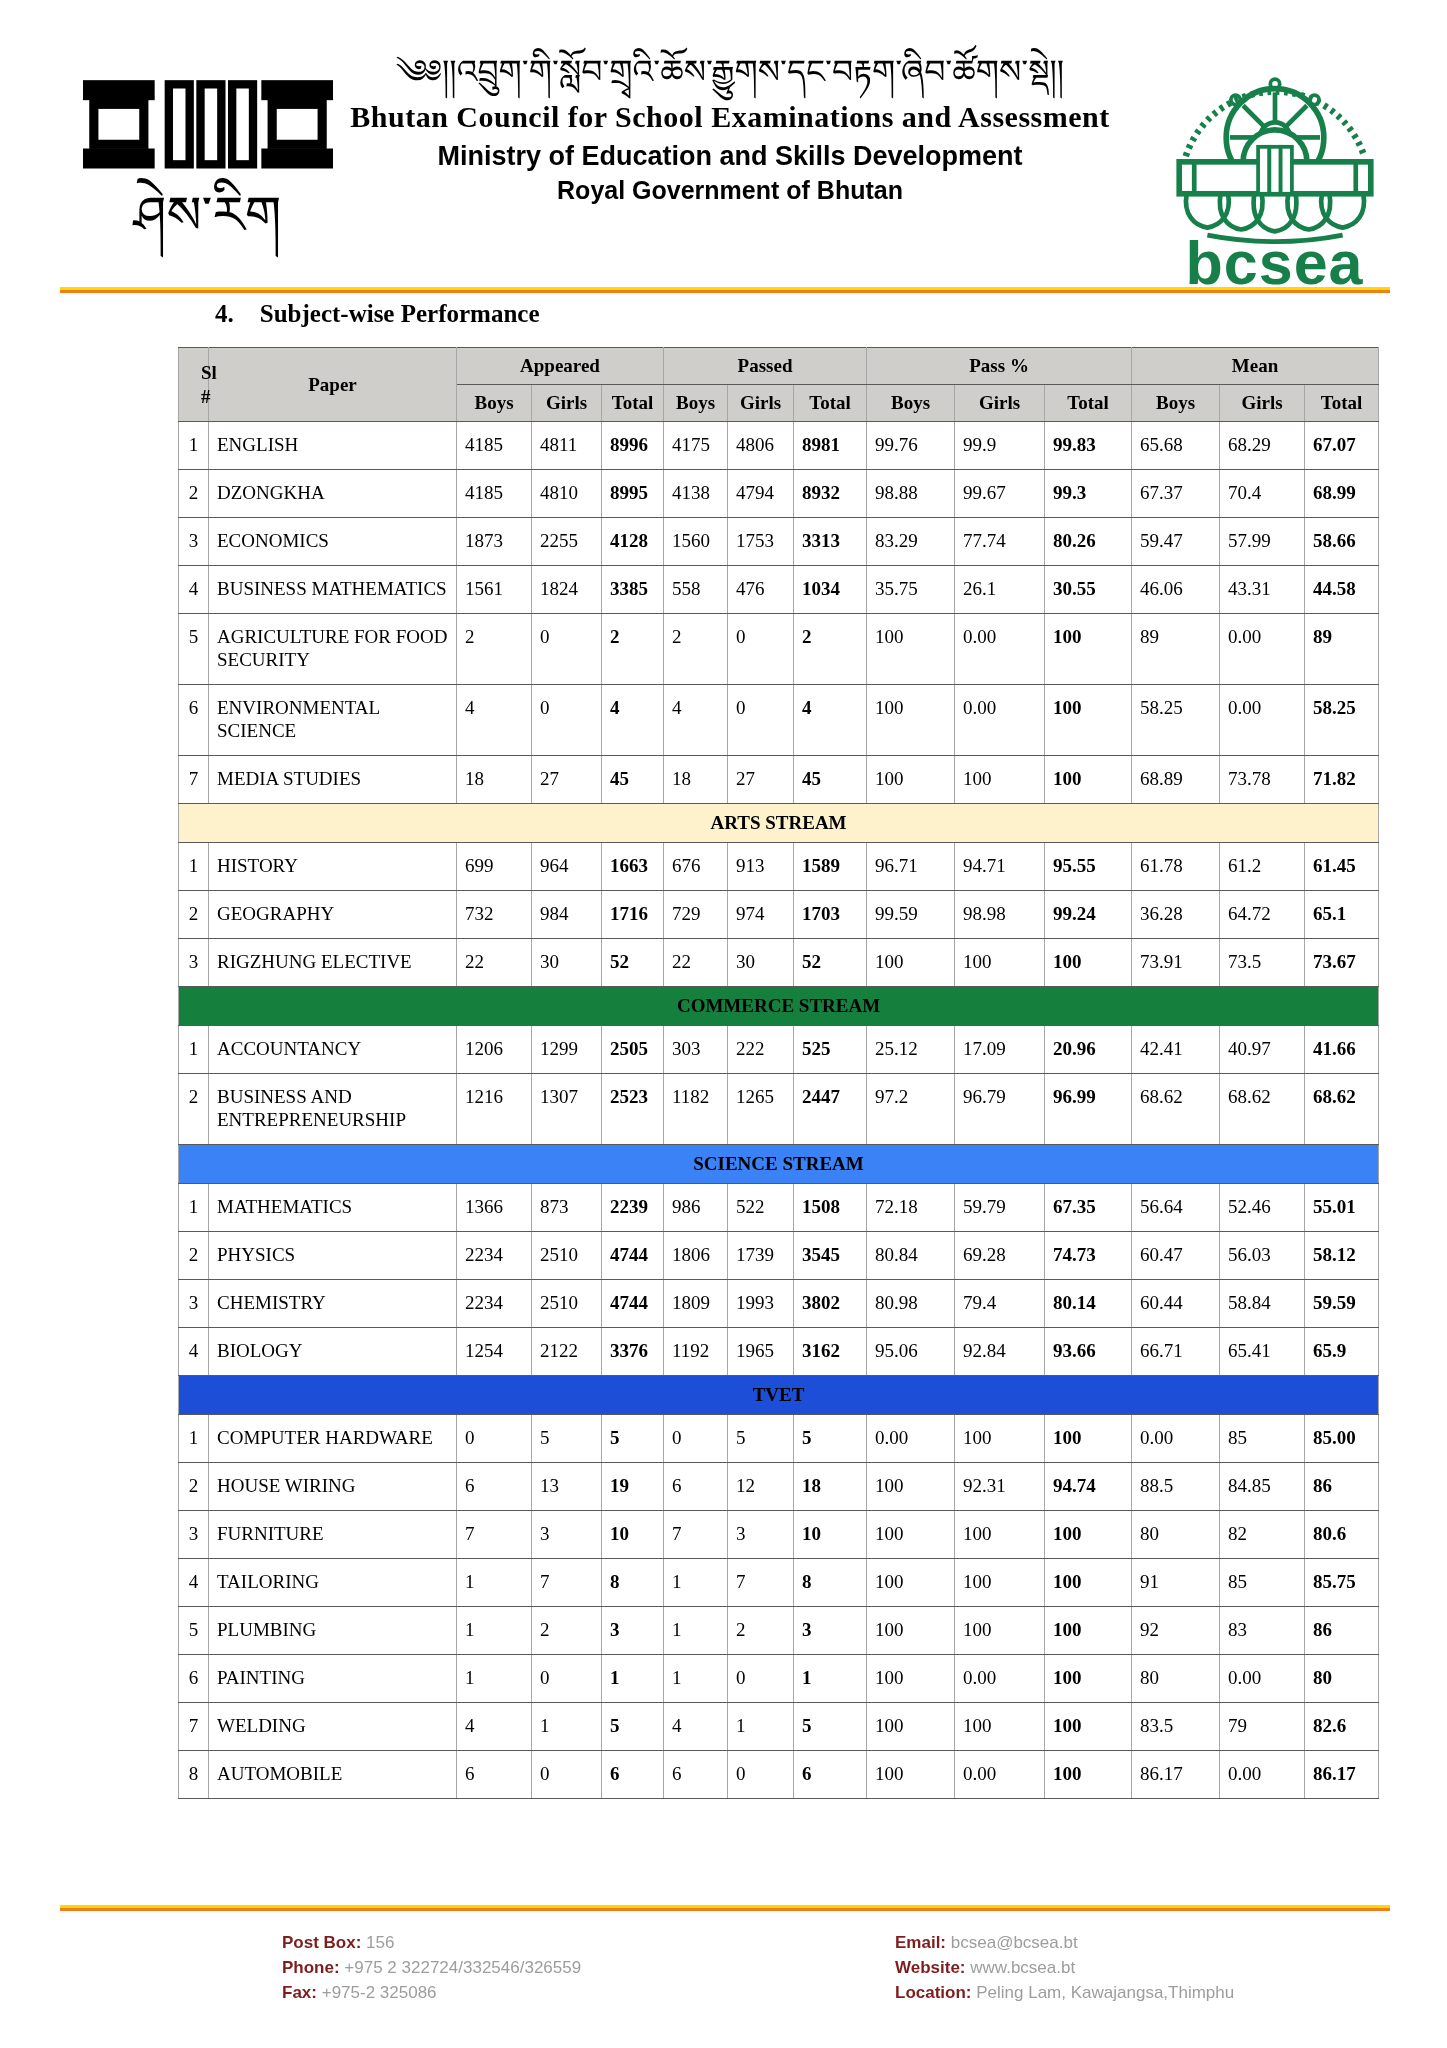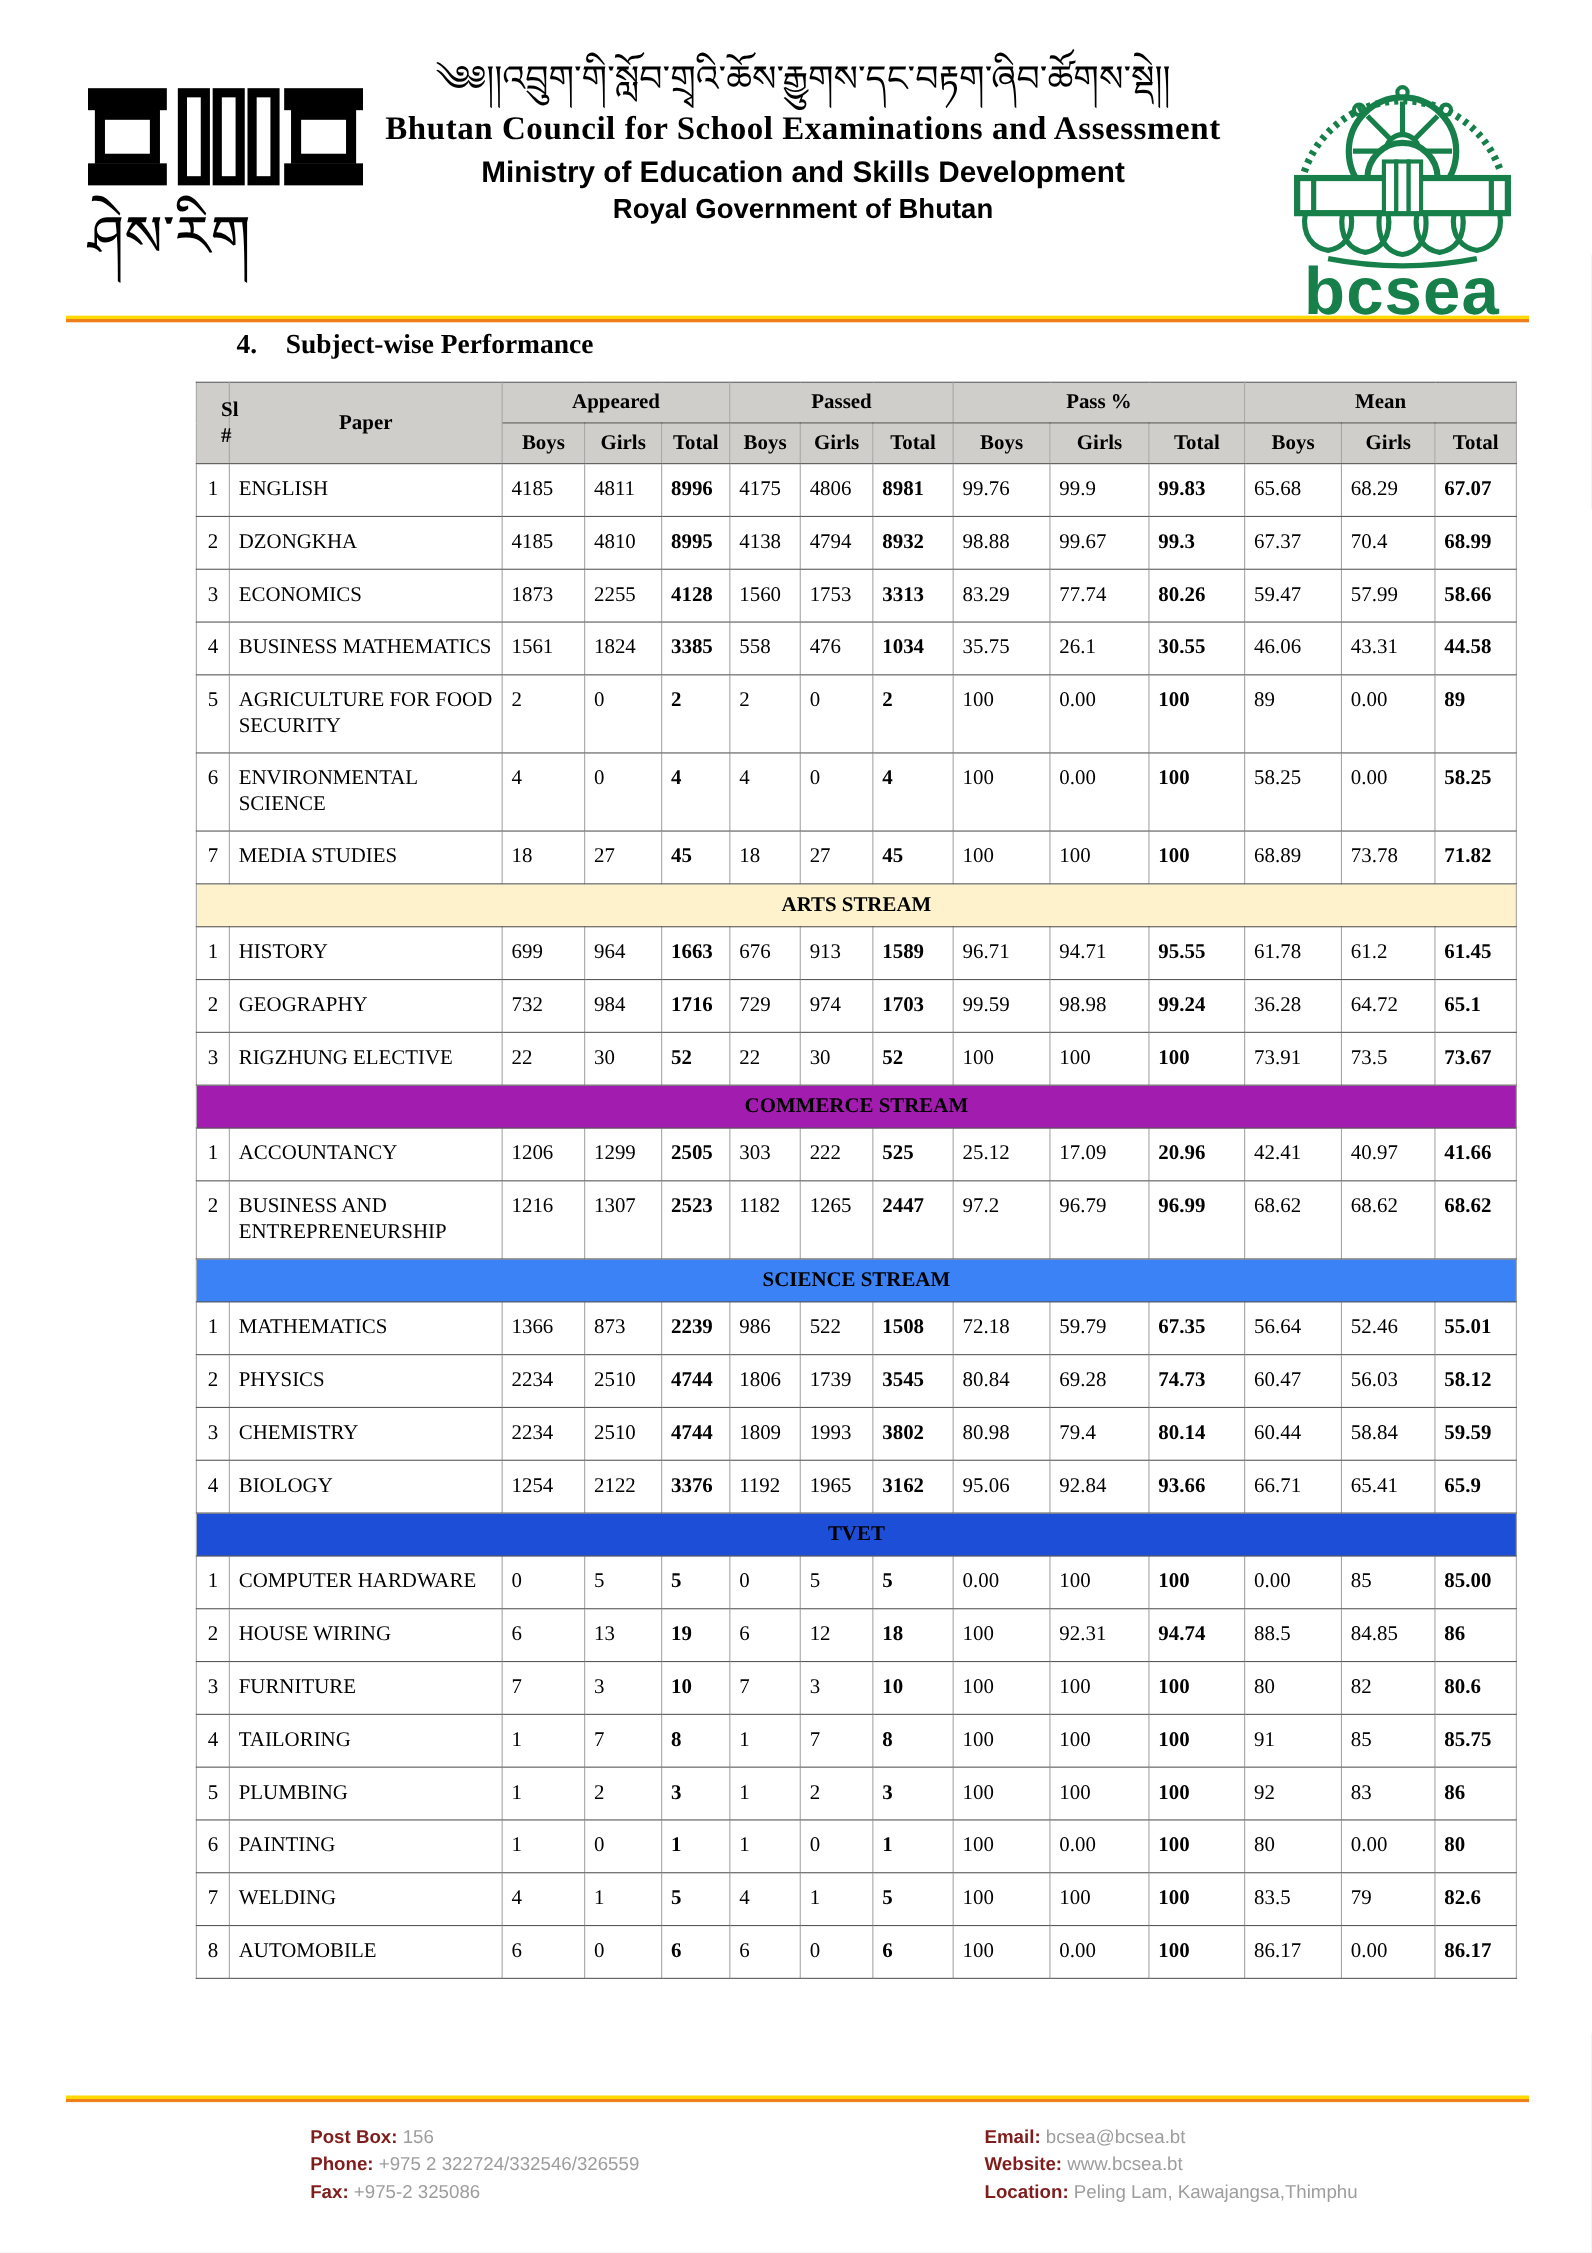--- a/index.html
+++ b/index.html
@@ -1,20 +1,20 @@
 <!DOCTYPE html>
 <html><head>
 <meta charset="utf-8">
 <style>
   html,body{margin:0;padding:0;background:#e8e8e8;}
   .page{position:relative;width:1447px;height:2048px;background:#ffffff;margin:0 auto;
         font-family:"Liberation Serif",serif;color:#000;overflow:hidden;}
 
   
-  .hdr-left-logo{position:absolute;left:80px;top:72px;width:255px;}
+  .hdr-left-logo{position:absolute;left:80px;top:72px;width:255px;text-align:center;}
   .hdr-left-caption{font-size:52px;line-height:58px;color:#000;margin-top:2px;
         font-family:"DejaVu Sans",sans-serif;}
   .hdr-center{position:absolute;left:330px;top:50px;width:800px;text-align:center;}
   .tibetan-line{font-size:33px;line-height:44px;font-family:"DejaVu Sans",sans-serif;}
   .council-line{font-size:30px;line-height:38px;font-weight:bold;margin-top:4px;
         font-family:"Liberation Serif",serif;letter-spacing:.5px;}
   .ministry-line{font-size:27px;line-height:33px;font-weight:600;
         font-family:"Liberation Sans",sans-serif;margin-top:4px;}
   .gov-line{font-size:25px;line-height:31px;font-weight:600;
         font-family:"Liberation Sans",sans-serif;margin-top:2px;}
@@ -315,21 +315,21 @@
             <td>30</td>
             <td class="totcol">52</td>
             <td>100</td>
             <td>100</td>
             <td class="totcol">100</td>
             <td>73.91</td>
             <td>73.5</td>
             <td class="totcol">73.67</td>
           </tr>
           <tr class="stream-row">
-            <td colspan="14" style="background: #a21caf;">COMMERCE STREAM</td>
+            <td colspan="14" style="background: #15803d;">COMMERCE STREAM</td>
           </tr>
           <tr>
             <td class="sl">1</td>
             <td>ACCOUNTANCY</td>
             <td>1206</td>
             <td>1299</td>
             <td class="totcol">2505</td>
             <td>303</td>
             <td>222</td>
             <td class="totcol">525</td>

